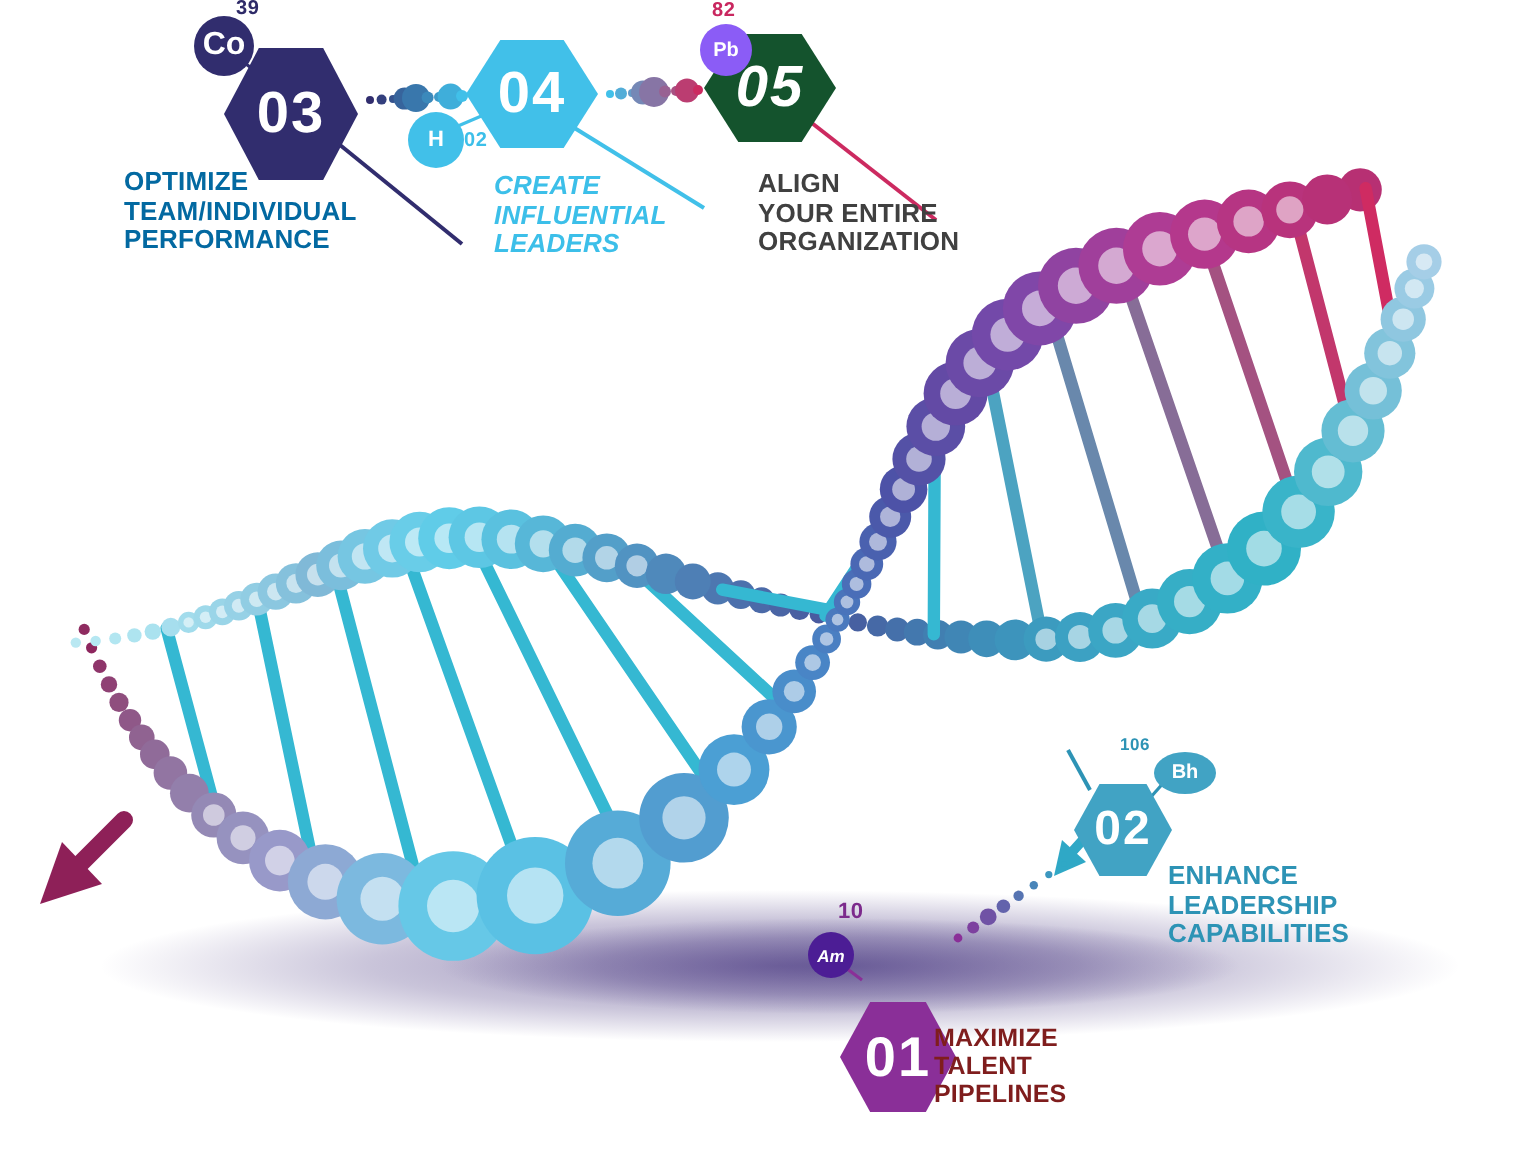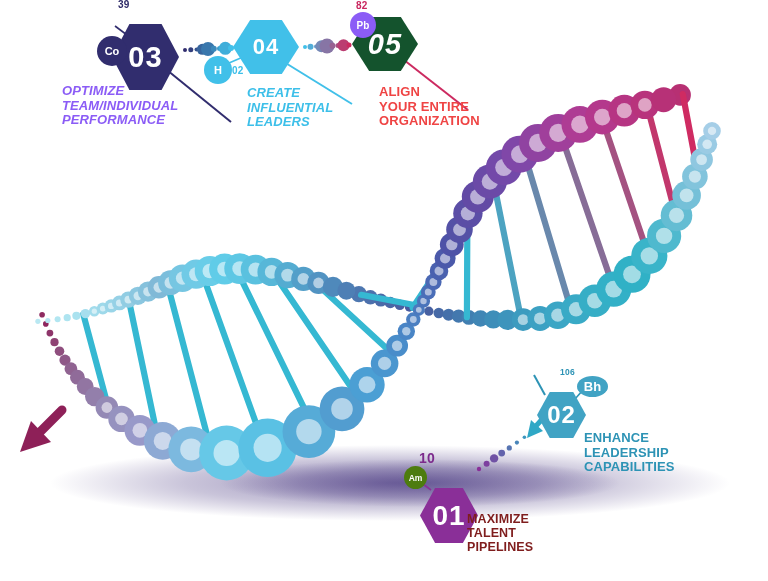--- a/index.html
+++ b/index.html
@@ -18,42 +18,42 @@
     position:absolute;border-radius:50%;color:#fff;font-weight:bold;
     display:flex;align-items:center;justify-content:center;
   }
   .elem-num{position:absolute;font-weight:bold;font-size:10px;letter-spacing:0.3px;}
   .label{
     position:absolute;font-weight:bold;white-space:pre-line;
     font-size:13px;line-height:1.12;letter-spacing:0.1px;
   }
   
   #s03 .hex{left:112px;top:24px;width:67px;height:66px;font-size:29px;}
-  #s03 .elem-circle{left:97px;top:8px;width:30px;height:30px;font-size:11px;margin-top:28px;}
+  #s03 .elem-circle{left:97px;top:8px;width:30px;height:30px;font-size:16px;}
   #s03 .elem-num{left:118px;top:-1px;}
   #s03 .label{left:62px;top:84px;}
   
-  #s04 .hex{left:233px;top:20px;width:66px;height:54px;font-size:22px;}
+  #s04 .hex{left:233px;top:20px;width:66px;height:54px;font-size:29px;}
   #s04 .elem-circle{left:204px;top:56px;width:28px;height:28px;font-size:11px;}
   #s04 .elem-num{left:232px;top:65px;}
   #s04 .label{left:247px;top:86px;}
   
   #s05 .hex{left:352px;top:17px;width:66px;height:54px;font-size:29px;}
   #s05 .elem-circle{left:350px;top:12px;width:26px;height:26px;font-size:10px;}
   #s05 .elem-num{left:356px;top:0px;}
   #s05 .label{left:379px;top:85px;}
   
   #s02 .hex{left:537px;top:392px;width:49px;height:46px;font-size:24px;}
-  #s02 .elem-circle{left:577px;top:376px;width:31px;height:21px;font-size:13px;text-align:center;}
+  #s02 .elem-circle{left:577px;top:376px;width:31px;height:21px;font-size:10px;text-align:center;}
   #s02 .elem-num{left:560px;top:367px;font-size:8.5px;}
   #s02 .label{left:584px;top:431px;}
   
-  #s01 .hex{left:420px;top:488px;width:58px;height:55px;font-size:28px;}
+  #s01 .hex{left:420px;top:501px;width:58px;height:55px;font-size:28px;}
   #s01 .elem-circle{left:404px;top:466px;width:23px;height:23px;font-size:8.5px;}
-  #s01 .elem-num{left:419px;top:450px;font-size:14px;}
+  #s01 .elem-num{left:419px;top:450px;font-size:11px;}
   #s01 .label{left:467px;top:512px;font-size:12.5px;}
 </style>
 </head>
 <body>
 
 <div id="stage">
 
   <svg id="helix-svg" width="768" height="581" viewBox="0 0 768 581">
       <defs>
         <radialGradient id="shGrad">
@@ -287,54 +287,54 @@
       <circle cx="509.3" cy="447.9" r="2.6" fill="#5674b2"></circle>
       <circle cx="516.9" cy="442.6" r="2.1" fill="#4985b9"></circle>
       <circle cx="524.4" cy="437.3" r="1.8" fill="#3c97bf"></circle>
       <circle cx="532.0" cy="432.0" r="1.5" fill="#2fa8c6"></circle>
     </svg>
 
   <div class="step" id="s03">
     <div class="hex" style="background: rgb(49, 45, 110);">03</div>
     <div class="elem-circle" style="background: rgb(49, 45, 110);">Co</div>
     <div class="elem-num" style="color: rgb(46, 42, 104);">39</div>
-    <div class="label" style="color: #8b5cf6; font-style: italic;">OPTIMIZE
+    <div class="label" style="color: #0369a1;">OPTIMIZE
 TEAM/INDIVIDUAL
 PERFORMANCE</div>
   </div>
 
   <div class="step" id="s04">
     <div class="hex" style="background: rgb(65, 192, 233);">04</div>
     <div class="elem-circle" style="background: rgb(65, 192, 233);">H</div>
     <div class="elem-num" style="color: rgb(60, 191, 233);">02</div>
     <div class="label" style="color: rgb(60, 191, 233); font-style: italic;">CREATE
 INFLUENTIAL
 LEADERS</div>
   </div>
 
   <div class="step" id="s05">
     <div class="hex" style="background: #14532d; font-style: italic;">05</div>
     <div class="elem-circle" style="background: #8b5cf6;">Pb</div>
     <div class="elem-num" style="color: rgb(201, 39, 95);">82</div>
-    <div class="label" style="color: #ef4444;">ALIGN
+    <div class="label" style="color: #404040;">ALIGN
 YOUR ENTIRE
 ORGANIZATION</div>
   </div>
 
   <div class="step" id="s02">
     <div class="hex" style="background: rgb(65, 163, 196);">02</div>
     <div class="elem-circle" style="background: rgb(65, 163, 196);">Bh</div>
     <div class="elem-num" style="color: rgb(45, 147, 181);">106</div>
     <div class="label" style="color: rgb(45, 147, 181);">ENHANCE
 LEADERSHIP
 CAPABILITIES</div>
   </div>
 
   <div class="step" id="s01">
     <div class="hex" style="background: rgb(138, 47, 152);">01</div>
-    <div class="elem-circle" style="background: #4d7c0f;">Am</div>
+    <div class="elem-circle" style="background: #4c1d95; font-style: italic;">Am</div>
     <div class="elem-num" style="color: rgb(124, 42, 140);">10</div>
     <div class="label" style="color: #7f1d1d;">MAXIMIZE
 TALENT
 PIPELINES</div>
   </div>
 
 </div>
 
 </body></html>

